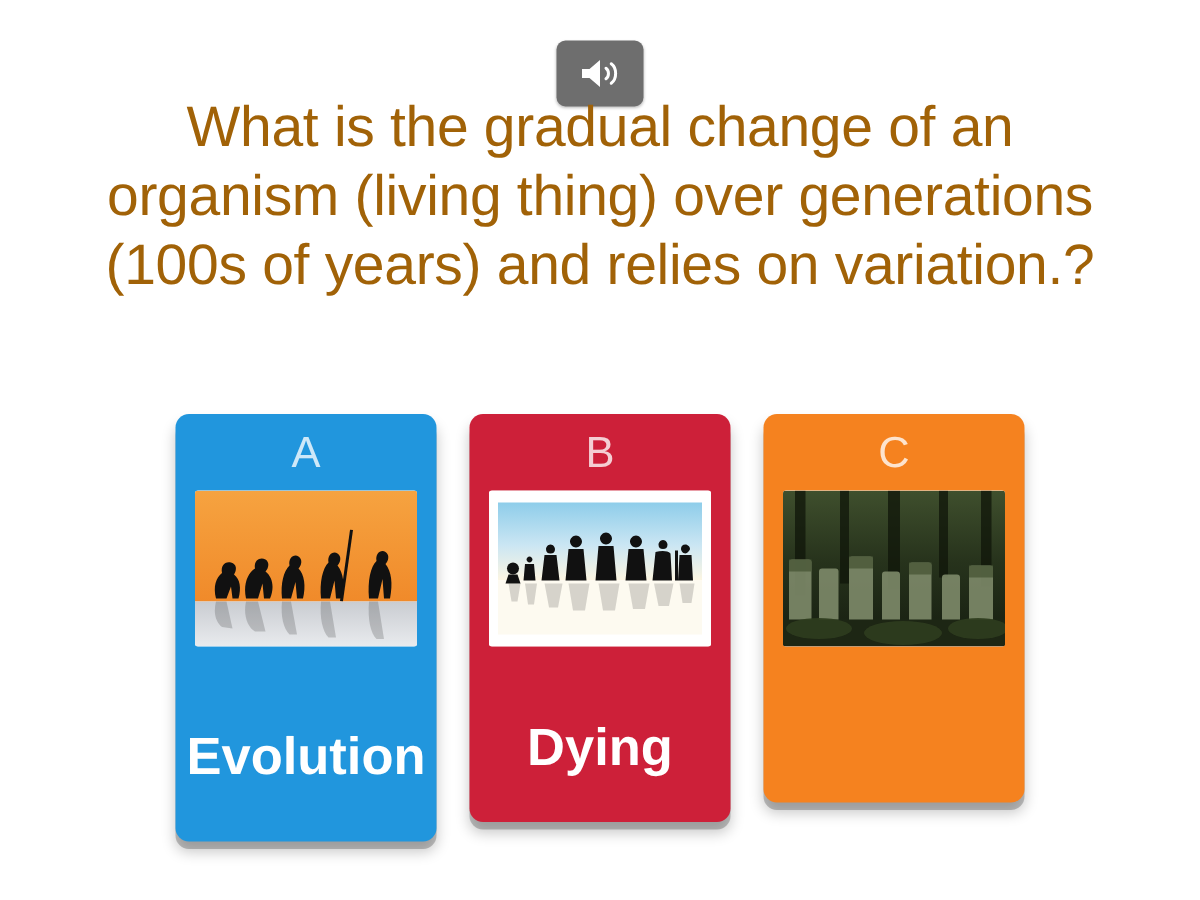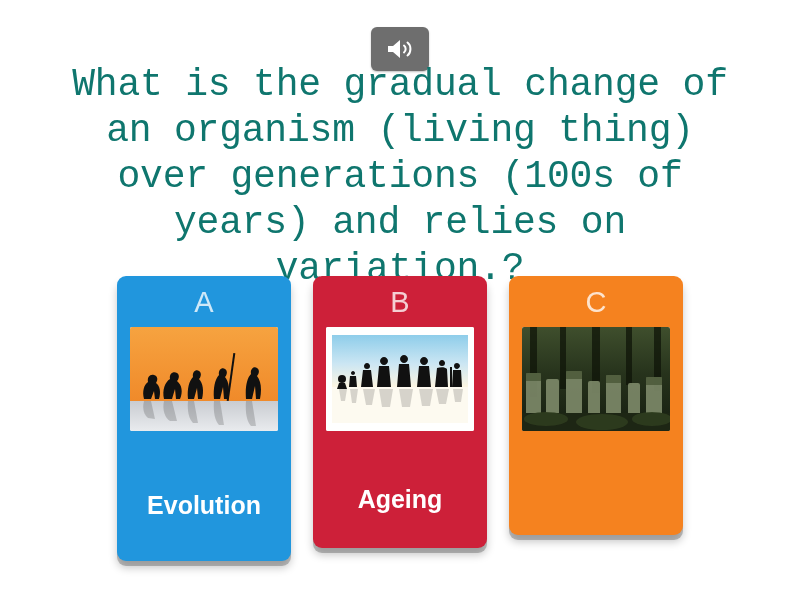--- a/index.html
+++ b/index.html
@@ -37,24 +37,23 @@
 
   
   .question {
     position: absolute;
     left: 60px;
     top: 62px;
     width: 680px;
     text-align: center;
     font-size: 38px;
     line-height: 46px;
-    color: #0f766e;
+    color: #a16207;
     font-weight: 400;
     letter-spacing: -0.2px;
-    font-family: Liberation Mono, monospace;
   }
 
   
   .answers {
     position: absolute;
     left: 0;
     top: 276px;
     width: 800px;
     height: 290px;
     display: flex;
@@ -89,21 +88,21 @@
     width: 148px;
     height: 104px;
     overflow: hidden;
     border-radius: 2px;
     background: #fff;
     position: relative;
   }
   .answer .thumb svg { display: block; }
 
   .answer .label {
-    font-size: 25px;
+    font-size: 35px;
     font-weight: bold;
     color: #ffffff;
     margin-top: 18px;
     margin-bottom: 0;
     line-height: 32px;
     text-align: center;
     width: 100%;
   }
 
   .answer .spacer { flex: 1 1 auto; }
@@ -207,21 +206,21 @@
             <path d="M37 62 h12 l-3 16 h-6 z"></path>
             <path d="M53 62 h14 l-3 18 h-8 z"></path>
             <path d="M73 62 h14 l-3 18 h-8 z"></path>
             <path d="M93 62 h14 l-3 17 h-8 z"></path>
             <path d="M110 62 h13 l-3 15 h-7 z"></path>
             <path d="M127 62 h10 l-2 13 h-6 z"></path>
           </g>
         </svg>
       </div>
       <div class="spacer"></div>
-      <div class="label">Ageing</div>
+      <div class="label">Dying</div>
       <div class="spacer"></div>
     </div>
 
     <div class="answer c" style="background:#f5821f">
       <div class="letter">C</div>
       <div class="thumb">
         <svg width="148" height="104" viewBox="0 0 148 104" aria-hidden="true">
           <defs>
             <linearGradient id="graveBg" x1="0" y1="0" x2="0" y2="1">
               <stop offset="0%" stop-color="#3f4f2d"></stop>

